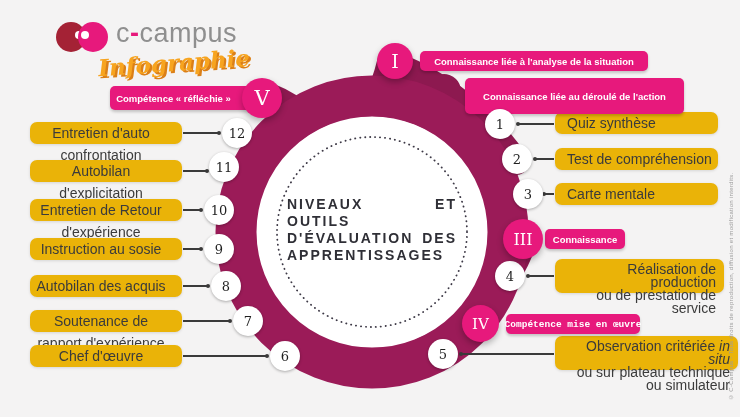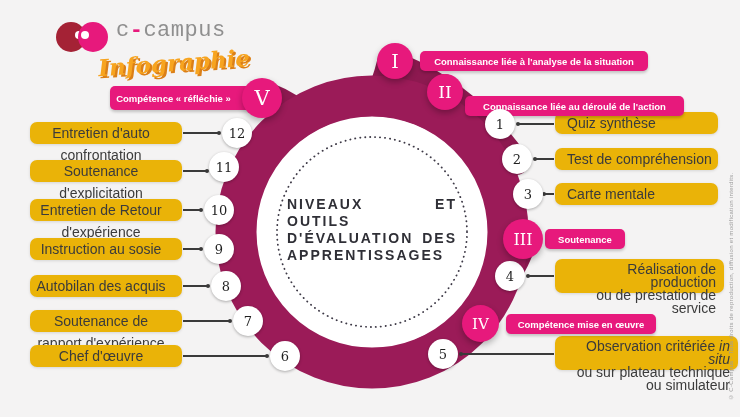--- a/index.html
+++ b/index.html
@@ -11,21 +11,21 @@
   body{font-family:"Liberation Sans",sans-serif;background:#e9e9e9;}
   .canvas{position:relative;width:740px;height:417px;background:var(--bg);overflow:hidden;}
   svg.underlay{position:absolute;left:0;top:0;z-index:1;}
 
   
   .logo{position:absolute;left:56px;top:18px;z-index:6;}
   .mark-c{position:absolute;border-radius:50%;width:30px;height:30px;top:4px;}
   .mark-c.red{left:0;background:#a42235;}
   .mark-c.pink{left:22px;background:var(--pink);}
   .eye{position:absolute;width:8px;height:8px;border-radius:50%;background:#fff;top:9px;}
-  .brand{position:absolute;left:60px;top:0;font-family:Liberation Mono, monospace;font-size:22px;color:var(--brand_gray);letter-spacing:.5px;white-space:nowrap;text-align:center;}
+  .brand{position:absolute;left:60px;top:0;font-family:Liberation Sans, sans-serif;font-size:27px;color:var(--brand_gray);letter-spacing:.5px;white-space:nowrap;text-align:center;}
   .brand .hyph{color:var(--pink);font-weight:bold;}
   .tagline{position:absolute;left:42px;top:31px;font-family:"DejaVu Serif",serif;font-style:italic;font-weight:bold;font-size:23px;color:var(--orange);text-shadow:2px 2px 0 var(--orange_shadow);transform:rotate(-4deg);white-space:nowrap;}
 
   
   .center-title{position:absolute;left:287px;top:196px;width:170px;z-index:3;color:var(--text_dark);font-size:14px;font-weight:600;letter-spacing:2px;line-height:17px;}
   .center-title div{text-align:justify;text-align-last:justify;}
 
   
   .num{position:absolute;width:30px;height:30px;border-radius:50%;background:#fff;z-index:4;
        display:flex;align-items:center;justify-content:center;font-family:"DejaVu Serif",serif;
@@ -87,29 +87,28 @@
     <span class="tagline">Infographie</span>
   </div>
 
   <div class="center-title">
     <div>NIVEAUX ET OUTILS</div>
     <div>D'ÉVALUATION DES</div>
     <div>APPRENTISSAGES</div>
   </div>
 
   <div class="numeral" style="left:377px;top:43px;width:36px;height:36px;font-size:19px;">I</div>
-  <div class="numeral" style="left:427px;top:74px;width:36px;height:36px;font-size:17px;">II</div>
   <div class="numeral" style="left:503px;top:219px;width:40px;height:40px;font-size:16px;">III</div>
   <div class="numeral" style="left:462px;top:305px;width:37px;height:37px;font-size:15px;">IV</div>
   <div class="numeral" style="left:242px;top:78px;width:40px;height:40px;font-size:21px;">V</div>
 
   <div class="banner" style="left:420px;top:51px;width:228px;height:20px;">Connaissance liée à l'analyse de la situation</div>
-  <div class="banner" style="left:465px;top:96px;width:219px;height:20px;">Connaissance liée au déroulé de l'action</div>
-  <div class="banner" style="left:545px;top:229px;width:80px;height:20px;">Soutenance</div>
-  <div class="banner" style="left:506px;top:314px;width:150px;height:20px;">Compétence mise en œuvre</div>
+  <div class="banner" style="left:465px;top:78px;width:219px;height:36px;">Connaissance liée au déroulé de l'action</div>
+  <div class="banner" style="left:545px;top:229px;width:80px;height:20px;">Connaissance</div>
+  <div class="banner" style="left:506px;top:314px;width:134px;height:20px;font-family:Liberation Mono, monospace;">Compétence mise en œuvre</div>
   <div class="banner" style="left:110px;top:86px;width:145px;height:24px;padding-right:18px;">Compétence « réfléchie »</div>
 
   <div class="num" style="left:485px;top:109px;">1</div>
   <div class="num" style="left:502px;top:144px;">2</div>
   <div class="num" style="left:513px;top:179px;">3</div>
   <div class="num" style="left:495px;top:261px;">4</div>
   <div class="num" style="left:428px;top:339px;">5</div>
   <div class="num" style="left:270px;top:341px;">6</div>
   <div class="num" style="left:233px;top:306px;">7</div>
   <div class="num" style="left:211px;top:271px;">8</div>
@@ -126,21 +125,21 @@
   <div class="line dot-r" style="left:183px;top:320px;width:48px;"></div>
   <div class="line dot-r" style="left:183px;top:355px;width:85px;"></div>
 
   <div class="line dot-l" style="left:517px;top:123px;width:37px;"></div>
   <div class="line dot-l" style="left:534px;top:158px;width:20px;"></div>
   <div class="line dot-l" style="left:543px;top:193px;width:11px;"></div>
   <div class="line dot-l" style="left:527px;top:275px;width:27px;"></div>
   <div class="line dot-l" style="left:460px;top:353px;width:94px;"></div>
 
   <div class="box box-l" style="top:122px;">Entretien d'auto confrontation</div>
-  <div class="box box-l" style="top:160px;">Soutenance d'explicitation</div>
+  <div class="box box-l" style="top:160px;">Autobilan d'explicitation</div>
   <div class="box box-l" style="top:199px;">Entretien de Retour d'expérience</div>
   <div class="box box-l" style="top:238px;">Instruction au sosie</div>
   <div class="box box-l" style="top:275px;">Autobilan des acquis</div>
   <div class="box box-l" style="top:310px;">Soutenance de rapport d'expérience</div>
   <div class="box box-l" style="top:345px;">Chef d'œuvre</div>
 
   <div class="box box-r" style="top:112px;">Quiz synthèse</div>
   <div class="box box-r" style="top:148px;">Test de compréhension</div>
   <div class="box box-r" style="top:183px;">Carte mentale</div>
   <div class="box box-r2" style="top:259px;width:169px;height:34px;">

